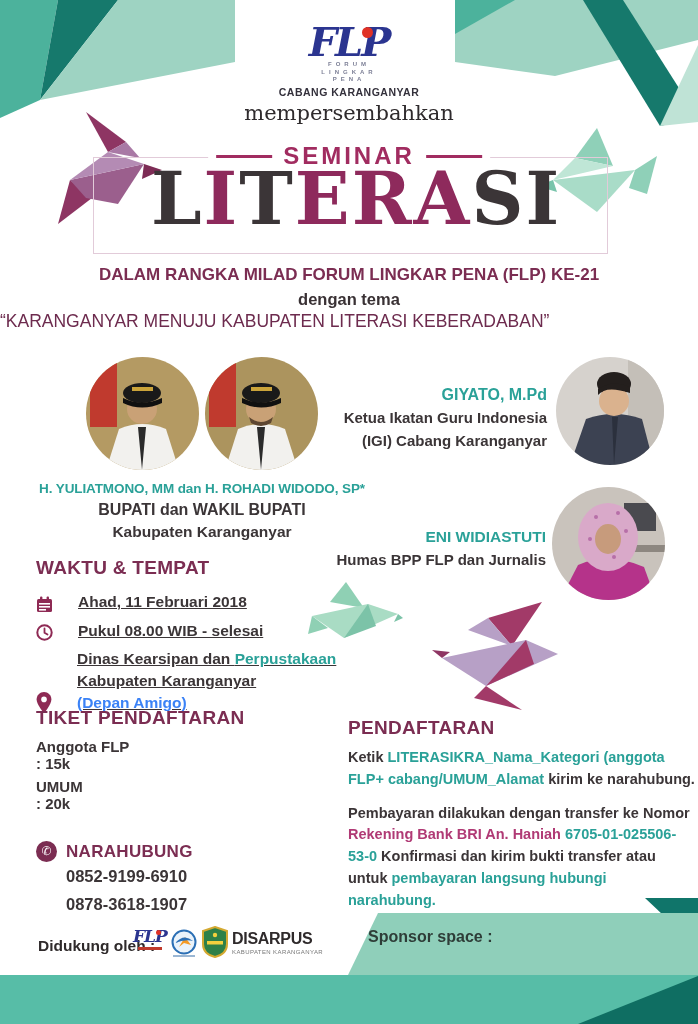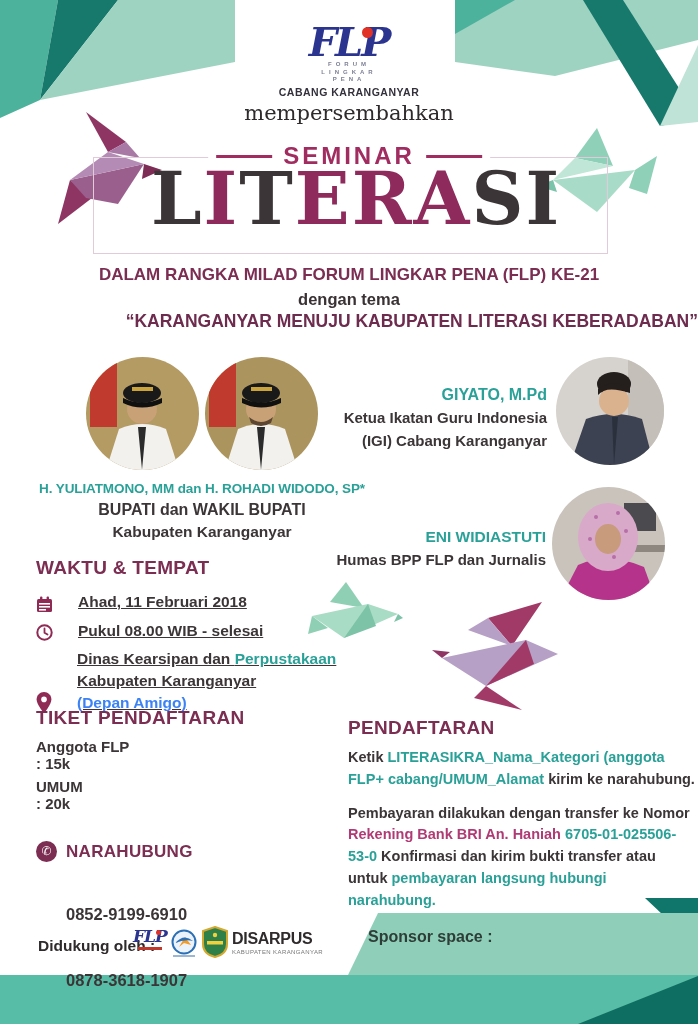--- a/index.html
+++ b/index.html
@@ -29,21 +29,21 @@
                 gap:11px;background:#fff;padding:0 8px;z-index:3;}
   .kicker-line{width:56px;height:3px;background:#a12c60;}
   .kicker{font-size:24px;font-weight:bold;letter-spacing:3px;color:#a12c60;}
   .title-main{position:absolute;top:161px;left:0;right:0;text-align:center;z-index:2;
               font-family:"DejaVu Serif",serif;font-weight:bold;font-size:72px;line-height:1.05;padding-left:12px;}
   .title-main span{margin:0 1px;}
 
   .subtitle{position:absolute;top:265px;left:0;right:0;text-align:center;
             font-size:17px;font-weight:bold;color:#7b2d52;z-index:2;}
   .tema-label{position:absolute;top:290px;left:0;right:0;text-align:center;font-size:16.5px;font-weight:600;color:#393134;z-index:2;}
-  .theme{position:absolute;top:311px;left:0;right:0;text-align:right;font-size:17.5px;font-weight:bold;color:#6d2b4e;z-index:2;}
+  .theme{position:absolute;top:311px;left:0;right:0;text-align:left;font-size:17.5px;font-weight:normal;color:#6d2b4e;z-index:2;}
 
   
   .officials{position:absolute;left:22px;top:357px;width:360px;text-align:center;z-index:2;}
   .photo-row{display:flex;justify-content:center;gap:6px;}
   .officials-names{margin-top:11px;font-size:13.5px;font-weight:bold;color:#2aa198;letter-spacing:-.1px;}
   .officials-role{margin-top:5px;font-size:16px;font-weight:bold;color:#3b3537;}
   .officials-region{margin-top:4px;font-size:15.5px;font-weight:600;color:#3b3537;}
 
   
   .speaker-text{position:absolute;text-align:right;z-index:2;}
@@ -57,21 +57,21 @@
   .wrow .txt{font-size:15.5px;font-weight:600;line-height:1.4;color:#3b3537;}
   .wicon{flex:0 0 auto;margin-top:1px;}
   .place-l3{color:#3b82f6;font-weight:bold;}
   .trow{display:flex;font-size:15px;font-weight:600;margin-bottom:6px;flex-direction:column;}
   .trow .lbl{width:96px;}
   .fas-line{font-size:15.5px;font-weight:600;margin-top:7px;}
   .nara-head{display:flex;align-items:center;gap:9px;}
   .phone-badge{width:21px;height:21px;border-radius:50%;background:#7b2d52;color:#fff;
                font-size:12px;line-height:21px;text-align:center;}
   .nara-title{font-size:17px;font-weight:bold;color:#7b2d52;letter-spacing:.3px;}
-  .phone-num{margin-left:30px;font-size:16.5px;font-weight:bold;color:#3b3537;line-height:1.7;margin-top:38px;}
+  .phone-num{margin-left:30px;font-size:16.5px;font-weight:bold;color:#3b3537;line-height:1.7;}
 
   
   .pendaftaran{position:absolute;left:348px;top:717px;width:348px;z-index:2;}
   .pendaftaran p{margin:8px 0 0 0;font-size:14.5px;font-weight:600;line-height:1.5;}
   .pendaftaran p + p{margin-top:12px;}
 
   
   .didukung{position:absolute;left:38px;top:937px;font-size:15.5px;font-weight:bold;color:#2f2a2b;z-index:3;}
   .flp-mini{position:absolute;left:133px;top:928px;text-align:center;z-index:3;}
   .flp-mini .flp-word{font-size:17px;letter-spacing:-1px;}

